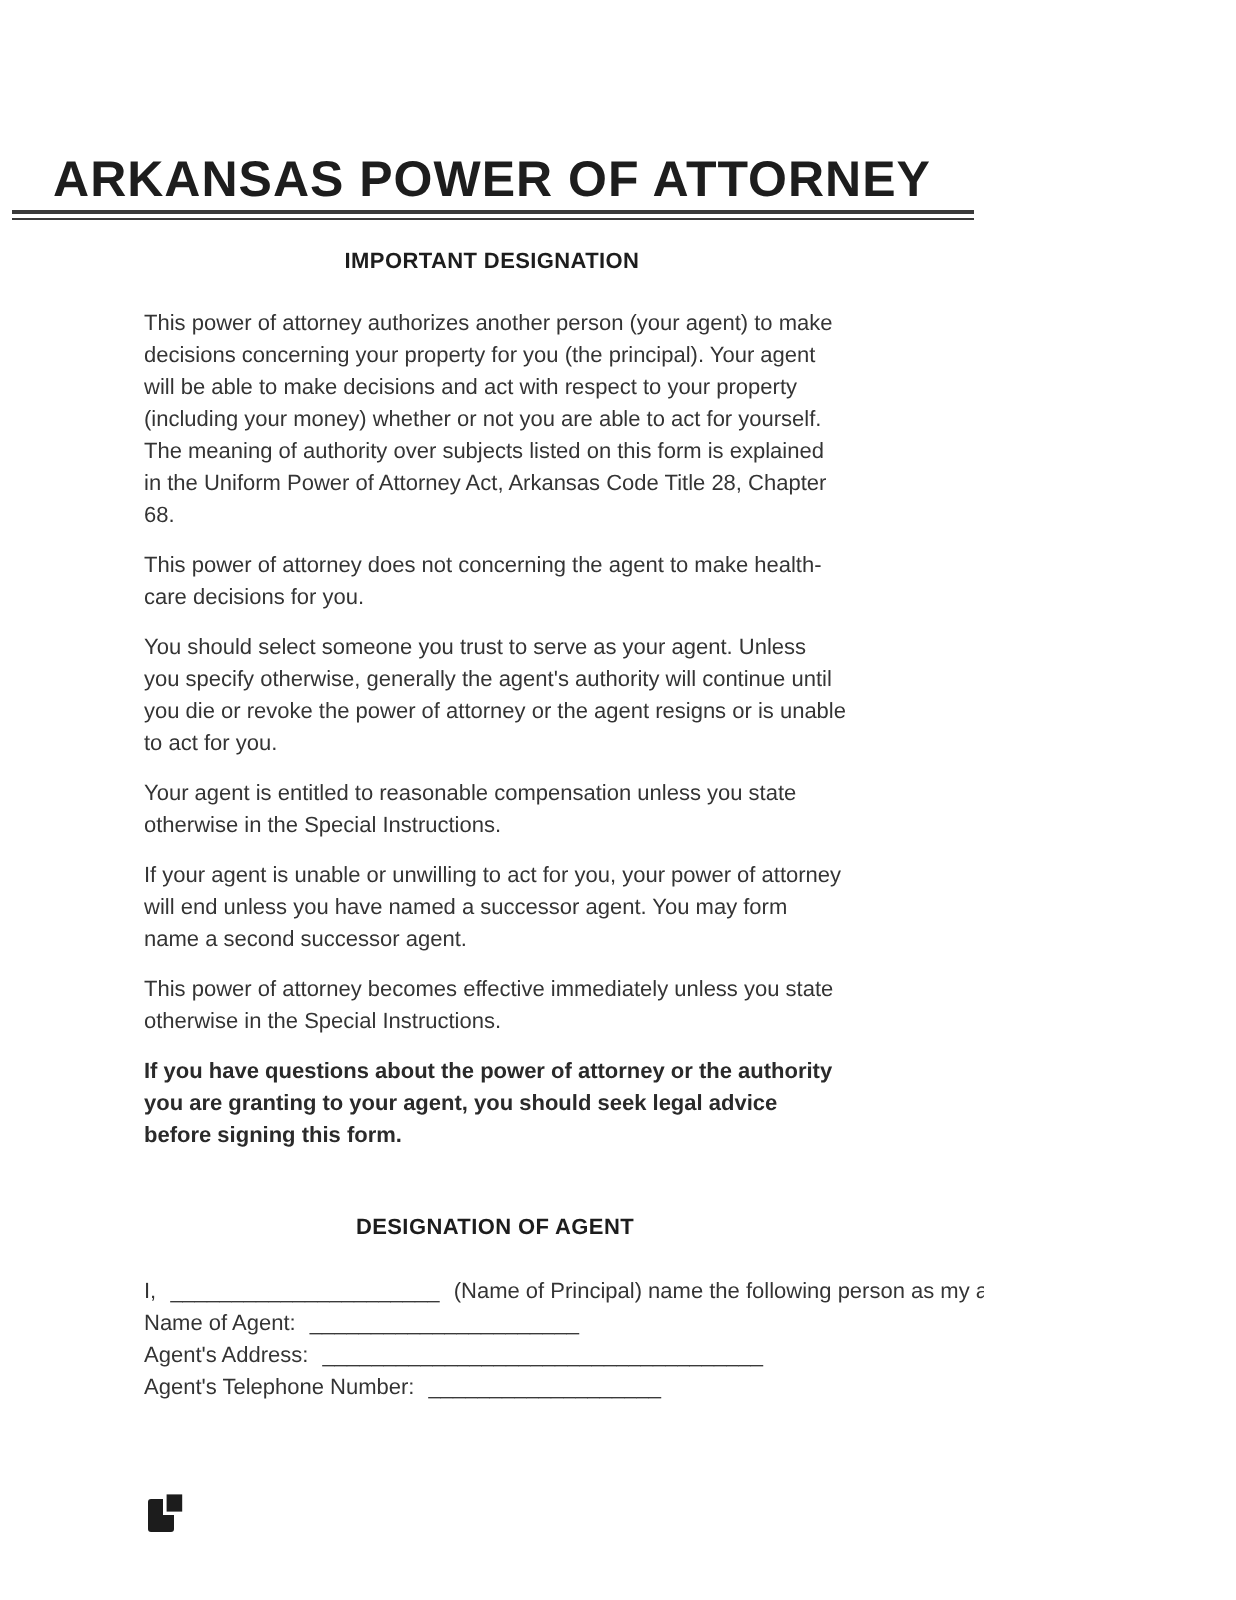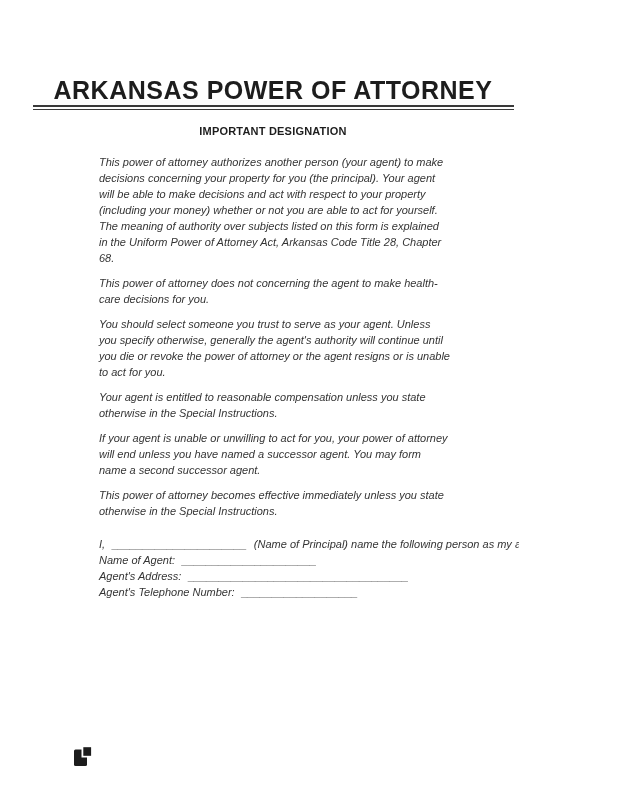--- a/index.html
+++ b/index.html
@@ -4,21 +4,20 @@
 <style>
   html, body { margin: 0; padding: 0; background: #ffffff; }
   .page {
     position: relative;
     width: 492px;
     height: 800px;
     background: #ffffff;
     font-family: "Liberation Sans", sans-serif;
     color: #343434;
     overflow: hidden;
-    padding-left: 27px;
   }
   .doc-title {
     margin: 76px 0 0 0;
     text-align: center;
     font-size: 25px;
     line-height: 28px;
     font-weight: bold;
     letter-spacing: 0.5px;
     color: #1d1d1d;
     white-space: nowrap;
@@ -32,21 +31,20 @@
     text-align: center;
     font-size: 11px;
     line-height: 14px;
     font-weight: bold;
     letter-spacing: 0.2px;
     color: #1d1d1d;
   }
   .content {
     margin: 0 69px 0 72px;
     padding-top: 16px;
-    font-style: italic;
   }
   .para {
     font-size: 11px;
     line-height: 16px;
     margin: 0 0 9px 0;
   }
   .para.bold { font-weight: bold; color: #2a2a2a; }
   .designation-heading {
     margin: 31px 0 0 0;
     text-align: center;
@@ -98,21 +96,23 @@
 
     <p class="para">You should select someone you trust to serve as your agent. Unless you specify otherwise, generally the agent's authority will continue until you die or revoke the power of attorney or the agent resigns or is unable to act for you.</p>
 
     <p class="para">Your agent is entitled to reasonable compensation unless you state otherwise in the Special Instructions.</p>
 
 
     <p class="para">If your agent is unable or unwilling to act for you, your power of attorney will end unless you have named a successor agent. You may form name a second successor agent.</p>
 
     <p class="para">This power of attorney becomes effective immediately unless you state otherwise in the Special Instructions.</p>
 
+    <p class="para bold">If you have questions about the power of attorney or the authority you are granting to your agent, you should seek legal advice before signing this form.</p>
 
+    <h2 class="designation-heading">DESIGNATION OF AGENT</h2>
 
     <div class="form-line principal-line">
       <span class="fl-prefix">I,</span>
       <span class="fl-blank">______________________</span>
       <span class="fl-suffix">(Name of Principal) name the following person as my agent:</span>
     </div>
 
     <div class="form-line field-row">
       <span>Name of Agent:</span>
       <span class="fl-blank">______________________</span>

